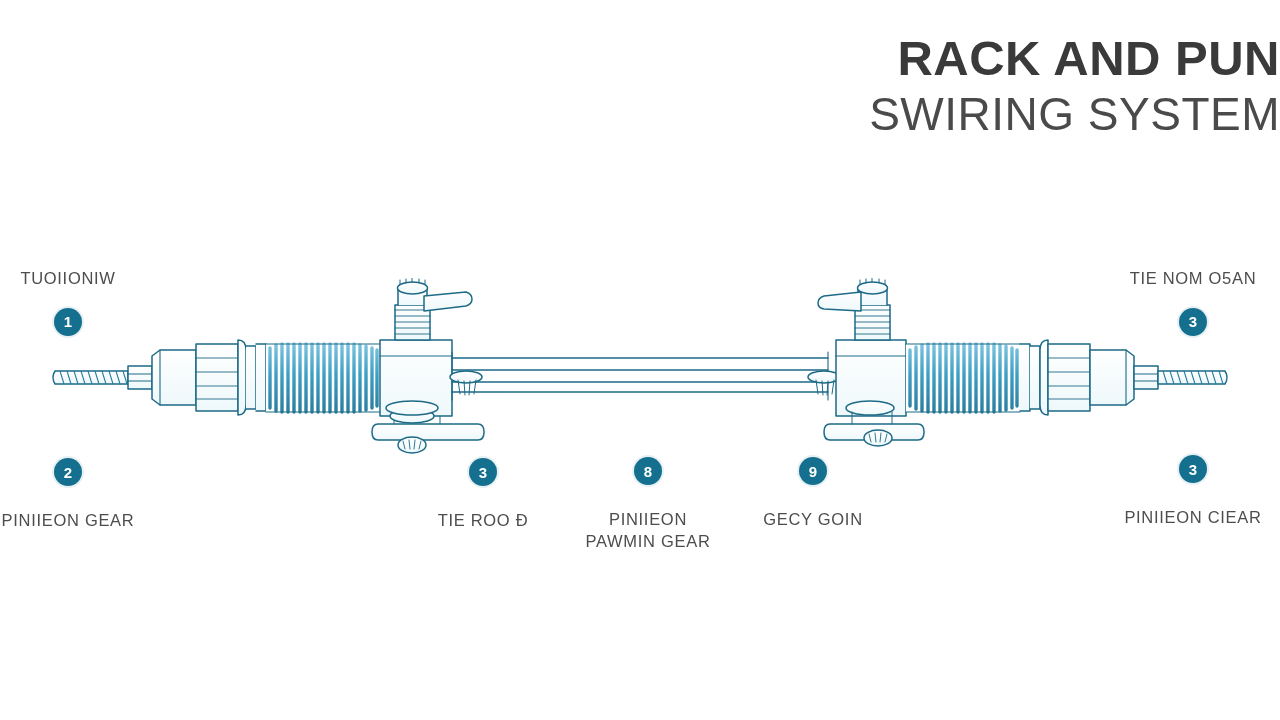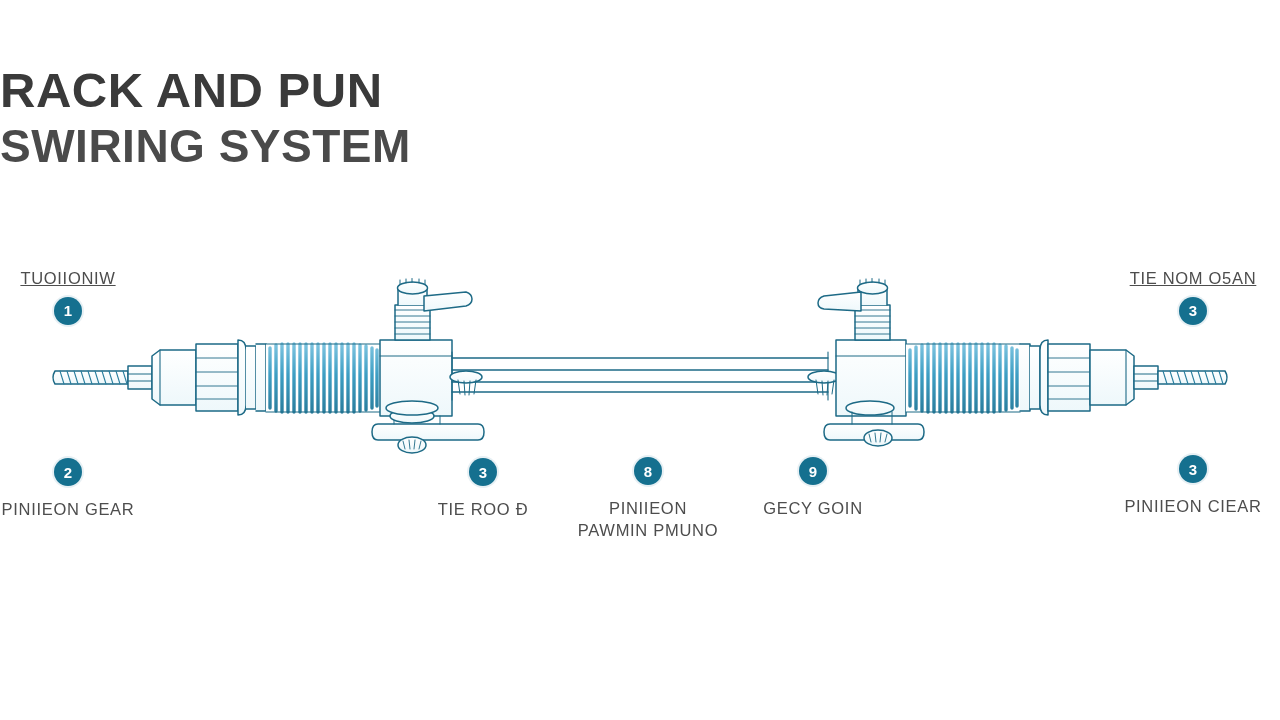--- a/index.html
+++ b/index.html
@@ -15,35 +15,34 @@
     overflow: hidden;
     font-family: "Liberation Sans", sans-serif;
   }
 
   
   #title-block {
     position: absolute;
     left: 0;
     top: 34px;
     width: 1280px;
-    text-align: left;
-    margin-top: 32px;
+    text-align: right;
   }
   #title-main {
     font-family: "Liberation Sans", sans-serif;
     font-weight: bold;
     font-size: 49px;
     letter-spacing: 0.5px;
     color: #3a3a3a;
     line-height: 1.0;
     white-space: nowrap;
   }
   #title-sub {
     font-family: "Liberation Sans", sans-serif;
-    font-weight: 700;
+    font-weight: 400;
     font-size: 46px;
     letter-spacing: 0.5px;
     color: #4a4a4a;
     line-height: 1.12;
     margin-top: 6px;
     white-space: nowrap;
   }
 
   
   #diagram {
@@ -79,22 +78,22 @@
   }
   .ctext {
     font-family: "Liberation Sans", sans-serif;
     font-size: 16.5px;
     color: #4d4d4d;
     letter-spacing: 0.7px;
     text-align: center;
     white-space: nowrap;
     line-height: 1.32;
   }
-  .gap-below { margin-bottom: 7px; text-decoration: underline; }
-  .gap-above { margin-top: 13px; }
+  .gap-below { margin-bottom: 18px; }
+  .gap-above { margin-top: 24px; }
 </style>
 </head>
 <body>
 
 <div id="page">
 
   <div id="title-block">
     <div id="title-main">RACK AND PUN</div>
     <div id="title-sub">SWIRING SYSTEM</div>
   </div>
@@ -242,21 +241,21 @@
   </div>
 
   <div class="callout" style="left:483px; top:458px;">
     <div class="badge">3</div>
     <div class="ctext gap-above">TIE ROO Đ</div>
   </div>
 
   <div class="callout" style="left:648px; top:457px;">
     <div class="badge">8</div>
     <div class="ctext gap-above">PINIIEON</div>
-    <div class="ctext">PAWMIN PMUNO</div>
+    <div class="ctext">PAWMIN GEAR</div>
   </div>
 
   <div class="callout" style="left:813px; top:457px;">
     <div class="badge">9</div>
     <div class="ctext gap-above">GECY GOIN</div>
   </div>
 
   <div class="callout" style="left:1193px; top:268px;">
     <div class="ctext gap-below">TIE NOM O5AN</div>
     <div class="badge">3</div>

